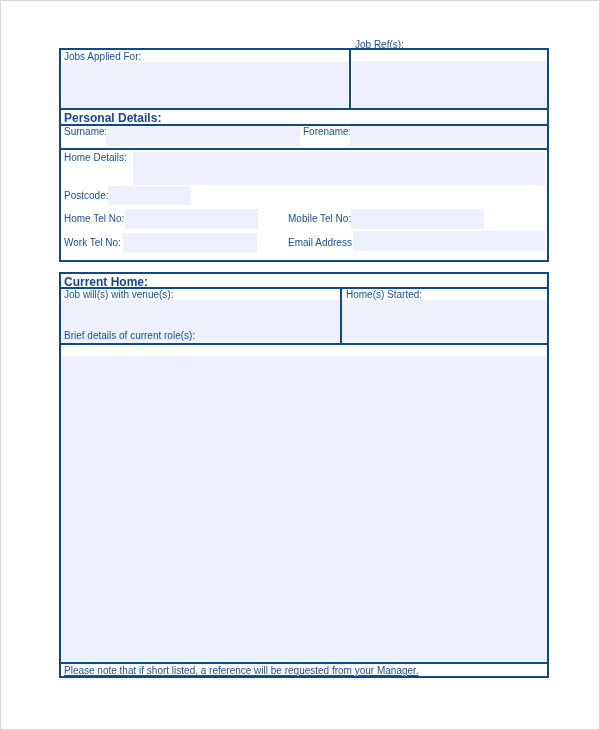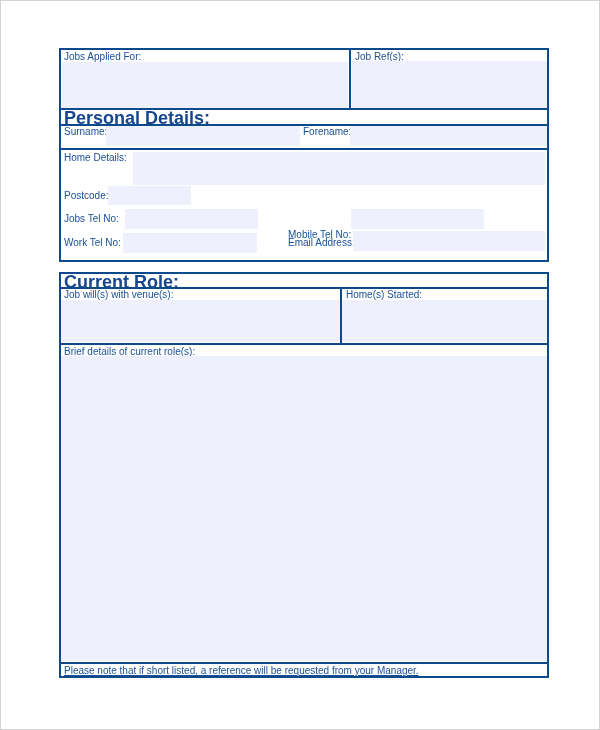--- a/index.html
+++ b/index.html
@@ -6,75 +6,75 @@
     html, body { width: 600px; height: 730px; background: #ffffff; overflow: hidden; }
     body { position: relative; font-family: "Liberation Sans", sans-serif; color: #17468e; }
     .page-frame {
       position: absolute; left: 0; top: 0; width: 600px; height: 730px;
       border: 1px solid #d4d4d4; border-top: 1px solid #d4d4d4;
     }
     .box { position: absolute; border: 2px solid #0c4a8c; background: #fff; }
     .hline { position: absolute; height: 2px; background: #0c4a8c; }
     .vline { position: absolute; width: 2px; background: #0c4a8c; }
     .lbl { position: absolute; font-size: 10px; color: #1a4f96; white-space: nowrap; line-height: 12px; }
-    .hdr { position: absolute; font-size: 18px; font-weight: bold; color: #17468e; white-space: nowrap; line-height: 14px; }
+    .hdr { position: absolute; font-size: 12px; font-weight: bold; color: #17468e; white-space: nowrap; line-height: 14px; }
     .fill { position: absolute; background: #eef1fd; }
   </style>
 </head>
 <body>
 
 <div class="page-frame"></div>
 
 <div class="box" style="left:59px; top:48px; width:490px; height:214px;"></div>
 
 <div class="lbl" style="left:64px; top:51px;">Jobs Applied For:</div>
 <div class="fill" style="left:62px; top:62px; width:286px; height:46px;"></div>
 <div class="vline" style="left:349px; top:50px; height:60px;"></div>
-<div class="lbl" style="left:355px; top:51px;">Job Ref(s):</div>
+<div class="lbl" style="left:355px; top:39px;">Job Ref(s):</div>
 <div class="fill" style="left:352px; top:61px; width:195px; height:47px;"></div>
 
 <div class="hline" style="left:61px; top:108px; width:486px;"></div>
 
 <div class="hdr" style="left:64px; top:111px;">Personal Details:</div>
 <div class="hline" style="left:61px; top:124px; width:486px;"></div>
 
 <div class="lbl" style="left:64px; top:126px;">Surname:</div>
 <div class="fill" style="left:106px; top:126px; width:194px; height:20px;"></div>
 <div class="lbl" style="left:303px; top:126px;">Forename:</div>
 <div class="fill" style="left:350px; top:126px; width:197px; height:20px;"></div>
 
 <div class="hline" style="left:61px; top:148px; width:486px;"></div>
 
 <div class="lbl" style="left:64px; top:152px;">Home Details:</div>
 <div class="fill" style="left:133px; top:152px; width:412px; height:33px;"></div>
 
 <div class="lbl" style="left:64px; top:190px;">Postcode:</div>
 <div class="fill" style="left:108px; top:186px; width:83px; height:19px;"></div>
 
-<div class="lbl" style="left:64px; top:213px;">Jobs Tel No:</div>
+<div class="lbl" style="left:64px; top:213px;">Home Tel No:</div>
 <div class="fill" style="left:125px; top:209px; width:133px; height:20px;"></div>
-<div class="lbl" style="left:288px; top:229px;">Mobile Tel No:</div>
+<div class="lbl" style="left:288px; top:213px;">Mobile Tel No:</div>
 <div class="fill" style="left:351px; top:209px; width:133px; height:20px;"></div>
 
 <div class="lbl" style="left:64px; top:237px;text-align:right;">Work Tel No:</div>
 <div class="fill" style="left:123px; top:233px; width:134px; height:20px;"></div>
 <div class="lbl" style="left:288px; top:237px;">Email Address:</div>
 <div class="fill" style="left:353px; top:231px; width:192px; height:20px;"></div>
 
 <div class="box" style="left:59px; top:272px; width:490px; height:406px;"></div>
 
-<div class="hdr" style="left:64px; top:275px;">Current Role:</div>
+<div class="hdr" style="left:64px; top:275px;">Current Home:</div>
 <div class="hline" style="left:61px; top:287px; width:486px;"></div>
 
 <div class="lbl" style="left:64px; top:289px;">Job will(s) with venue(s):</div>
 <div class="fill" style="left:61px; top:300px; width:279px; height:42px;"></div>
 <div class="vline" style="left:340px; top:289px; height:54px;"></div>
 <div class="lbl" style="left:346px; top:289px;">Home(s) Started:</div>
 <div class="fill" style="left:342px; top:300px; width:205px; height:42px;"></div>
 
 <div class="hline" style="left:61px; top:343px; width:486px;"></div>
 
-<div class="lbl" style="left:64px; top:346px;">Brief details of current role(s):</div>
+<div class="lbl" style="left:64px; top:330px;">Brief details of current role(s):</div>
 <div class="fill" style="left:61px; top:356px; width:486px; height:305px;"></div>
 
 <div class="hline" style="left:61px; top:662px; width:486px;"></div>
 
 <div class="lbl" style="left:64px; top:665px;text-decoration:underline;">Please note that if short listed, a reference will be requested from your Manager.</div>
 
 </body></html>

